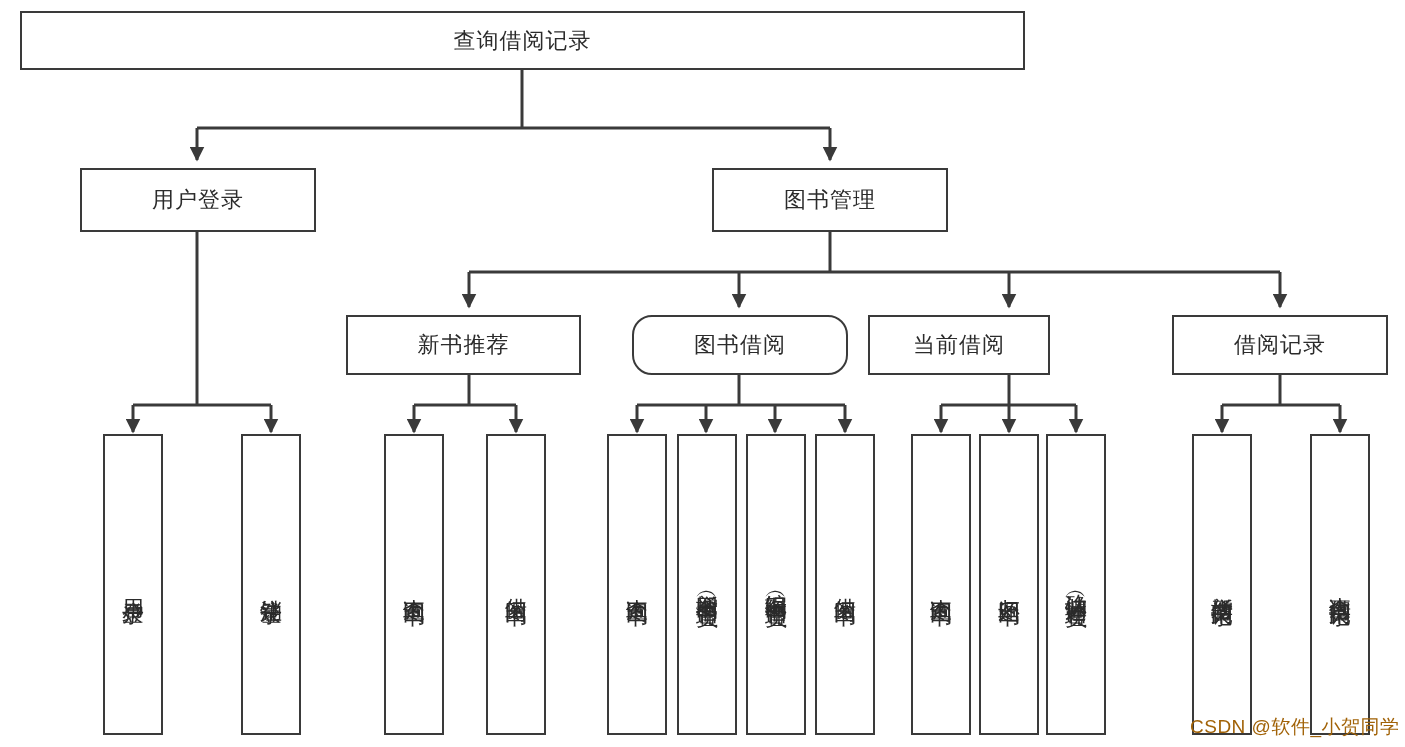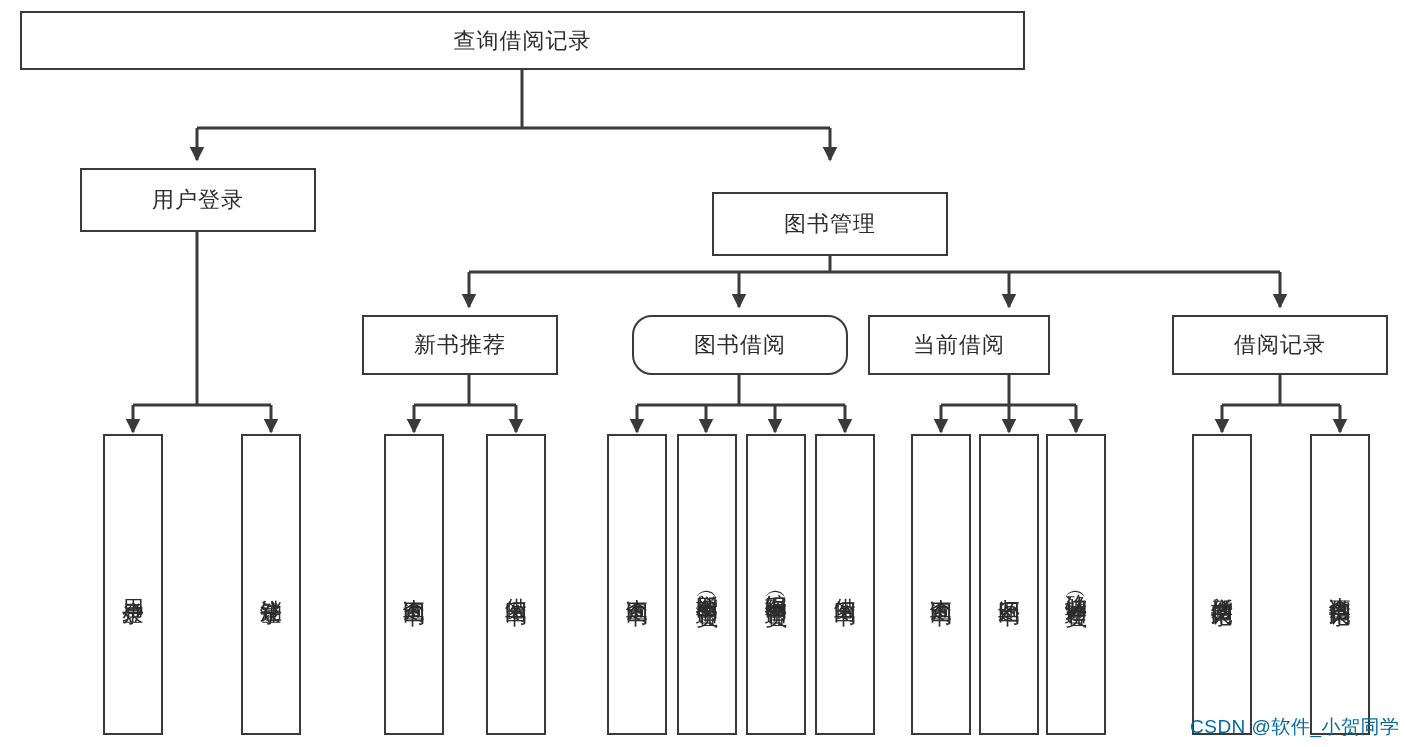--- a/index.html
+++ b/index.html
@@ -52,21 +52,21 @@
     padding: 4px 0;
     text-align: center;
   }
   .node.leaf > span {
     writing-mode: vertical-rl;
     text-orientation: upright;
     display: block;
   }
   .watermark {
     position: absolute;
-    color: #0369a1;
+    color: #a16207;
     font-size: 19px;
     letter-spacing: 0.5px;
     white-space: nowrap;
     z-index: 3;
   }
 </style>
 </head>
 <body>
 
 <div id="canvas">
@@ -121,25 +121,25 @@
     </g>
   </svg>
 
   <div class="node h" style="left:20px; top:11px; width:1005px; height:59px;">
     <span>查询借阅记录</span>
   </div>
 
   <div class="node h" style="left:80px; top:168px; width:236px; height:64px;">
     <span>用户登录</span>
   </div>
-  <div class="node h" style="left:712px; top:168px; width:236px; height:64px;margin-top:24px;">
+  <div class="node h" style="left:712px; top:168px; width:236px; height:64px;">
     <span>图书管理</span>
   </div>
 
-  <div class="node h" style="left:362px; top:315px; width:196px; height:60px;text-align:center;">
+  <div class="node h" style="left:346px; top:315px; width:235px; height:60px;text-align:center;">
     <span>新书推荐</span>
   </div>
   <div class="node h" style="left:632px; top:315px; width:216px; height:60px;border-radius:20px;">
     <span>图书借阅</span>
   </div>
   <div class="node h" style="left:868px; top:315px; width:182px; height:60px;">
     <span>当前借阅</span>
   </div>
   <div class="node h" style="left:1172px; top:315px; width:216px; height:60px;text-align:center;">
     <span>借阅记录</span>

